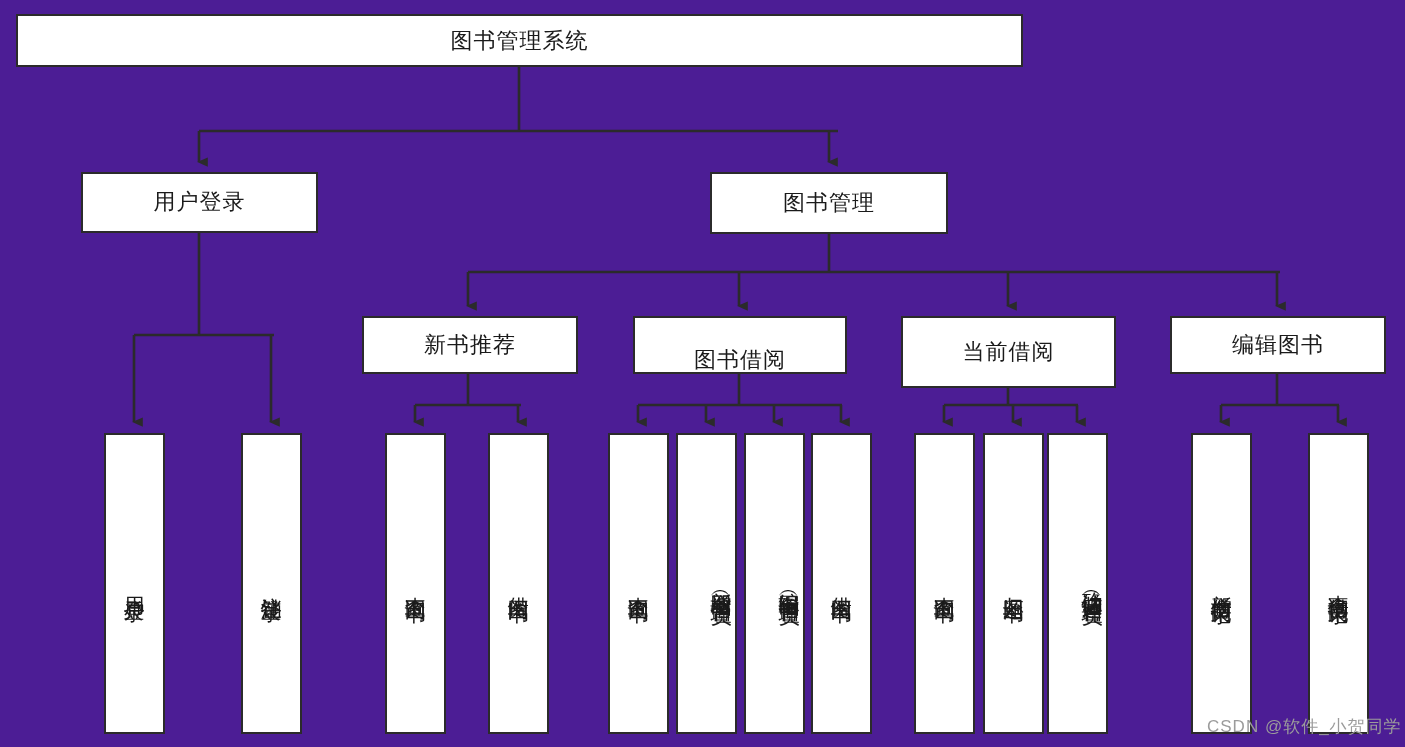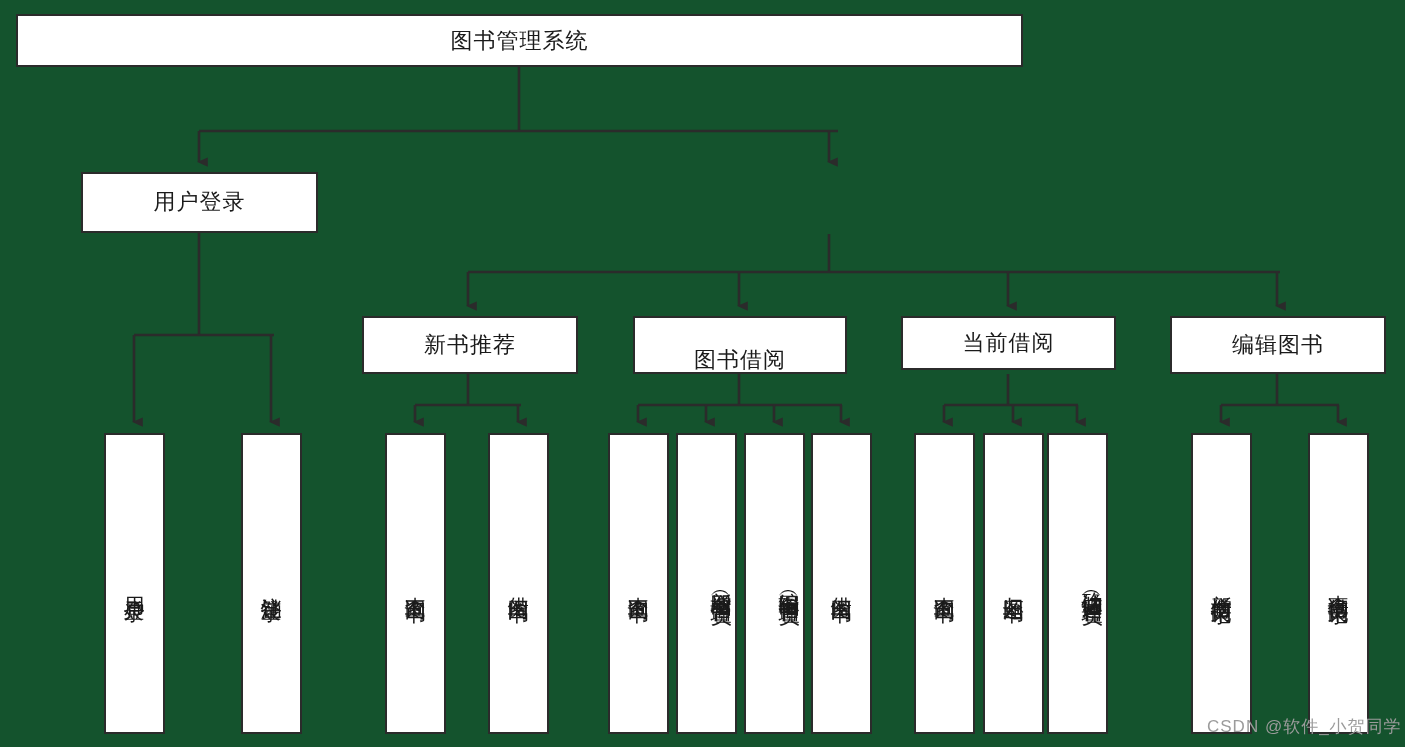--- a/index.html
+++ b/index.html
@@ -4,21 +4,21 @@
 <style>
   html,body{margin:0;padding:0;background:#ffffff;}
   body{
     font-family:"Liberation Sans","DejaVu Sans",sans-serif;
     color:#1a1a1a;
   }
   #canvas{
     position:relative;
     width:1405px;
     height:747px;
-    background:#14532d;
+    background:#4c1d95;
     overflow:hidden;
   }
   svg#wires{
     position:absolute;
     left:0;top:0;
     width:1405px;
     height:747px;
     pointer-events:none;
   }
   .node{
@@ -124,28 +124,31 @@
     </g>
   </svg>
 
   <div class="node root" style="left:16px;top:14px;width:1007px;height:53px;">
     <span>图书管理系统</span>
   </div>
 
   <div class="node h" style="left:81px;top:172px;width:237px;height:61px;">
     <span>用户登录</span>
   </div>
+  <div class="node h" style="left:710px;top:172px;width:238px;height:62px;">
+    <span>图书管理</span>
+  </div>
 
   <div class="node h" style="left:362px;top:316px;width:216px;height:58px;">
     <span>新书推荐</span>
   </div>
   <div class="node h" style="left:633px;top:316px;width:214px;height:58px;align-items:flex-end;">
     <span>图书借阅</span>
   </div>
-  <div class="node h" style="left:901px;top:316px;width:215px;height:54px;">
+  <div class="node h" style="left:901px;top:316px;width:215px;height:72px;">
     <span>当前借阅</span>
   </div>
   <div class="node h" style="left:1170px;top:316px;width:216px;height:58px;">
     <span>编辑图书</span>
   </div>
 
   <div class="node v mid" style="left:104px;top:433px;width:61px;height:301px;">
     <span class="vtext">用户登录</span>
   </div>
   <div class="node v mid" style="left:241px;top:433px;width:61px;height:301px;">

